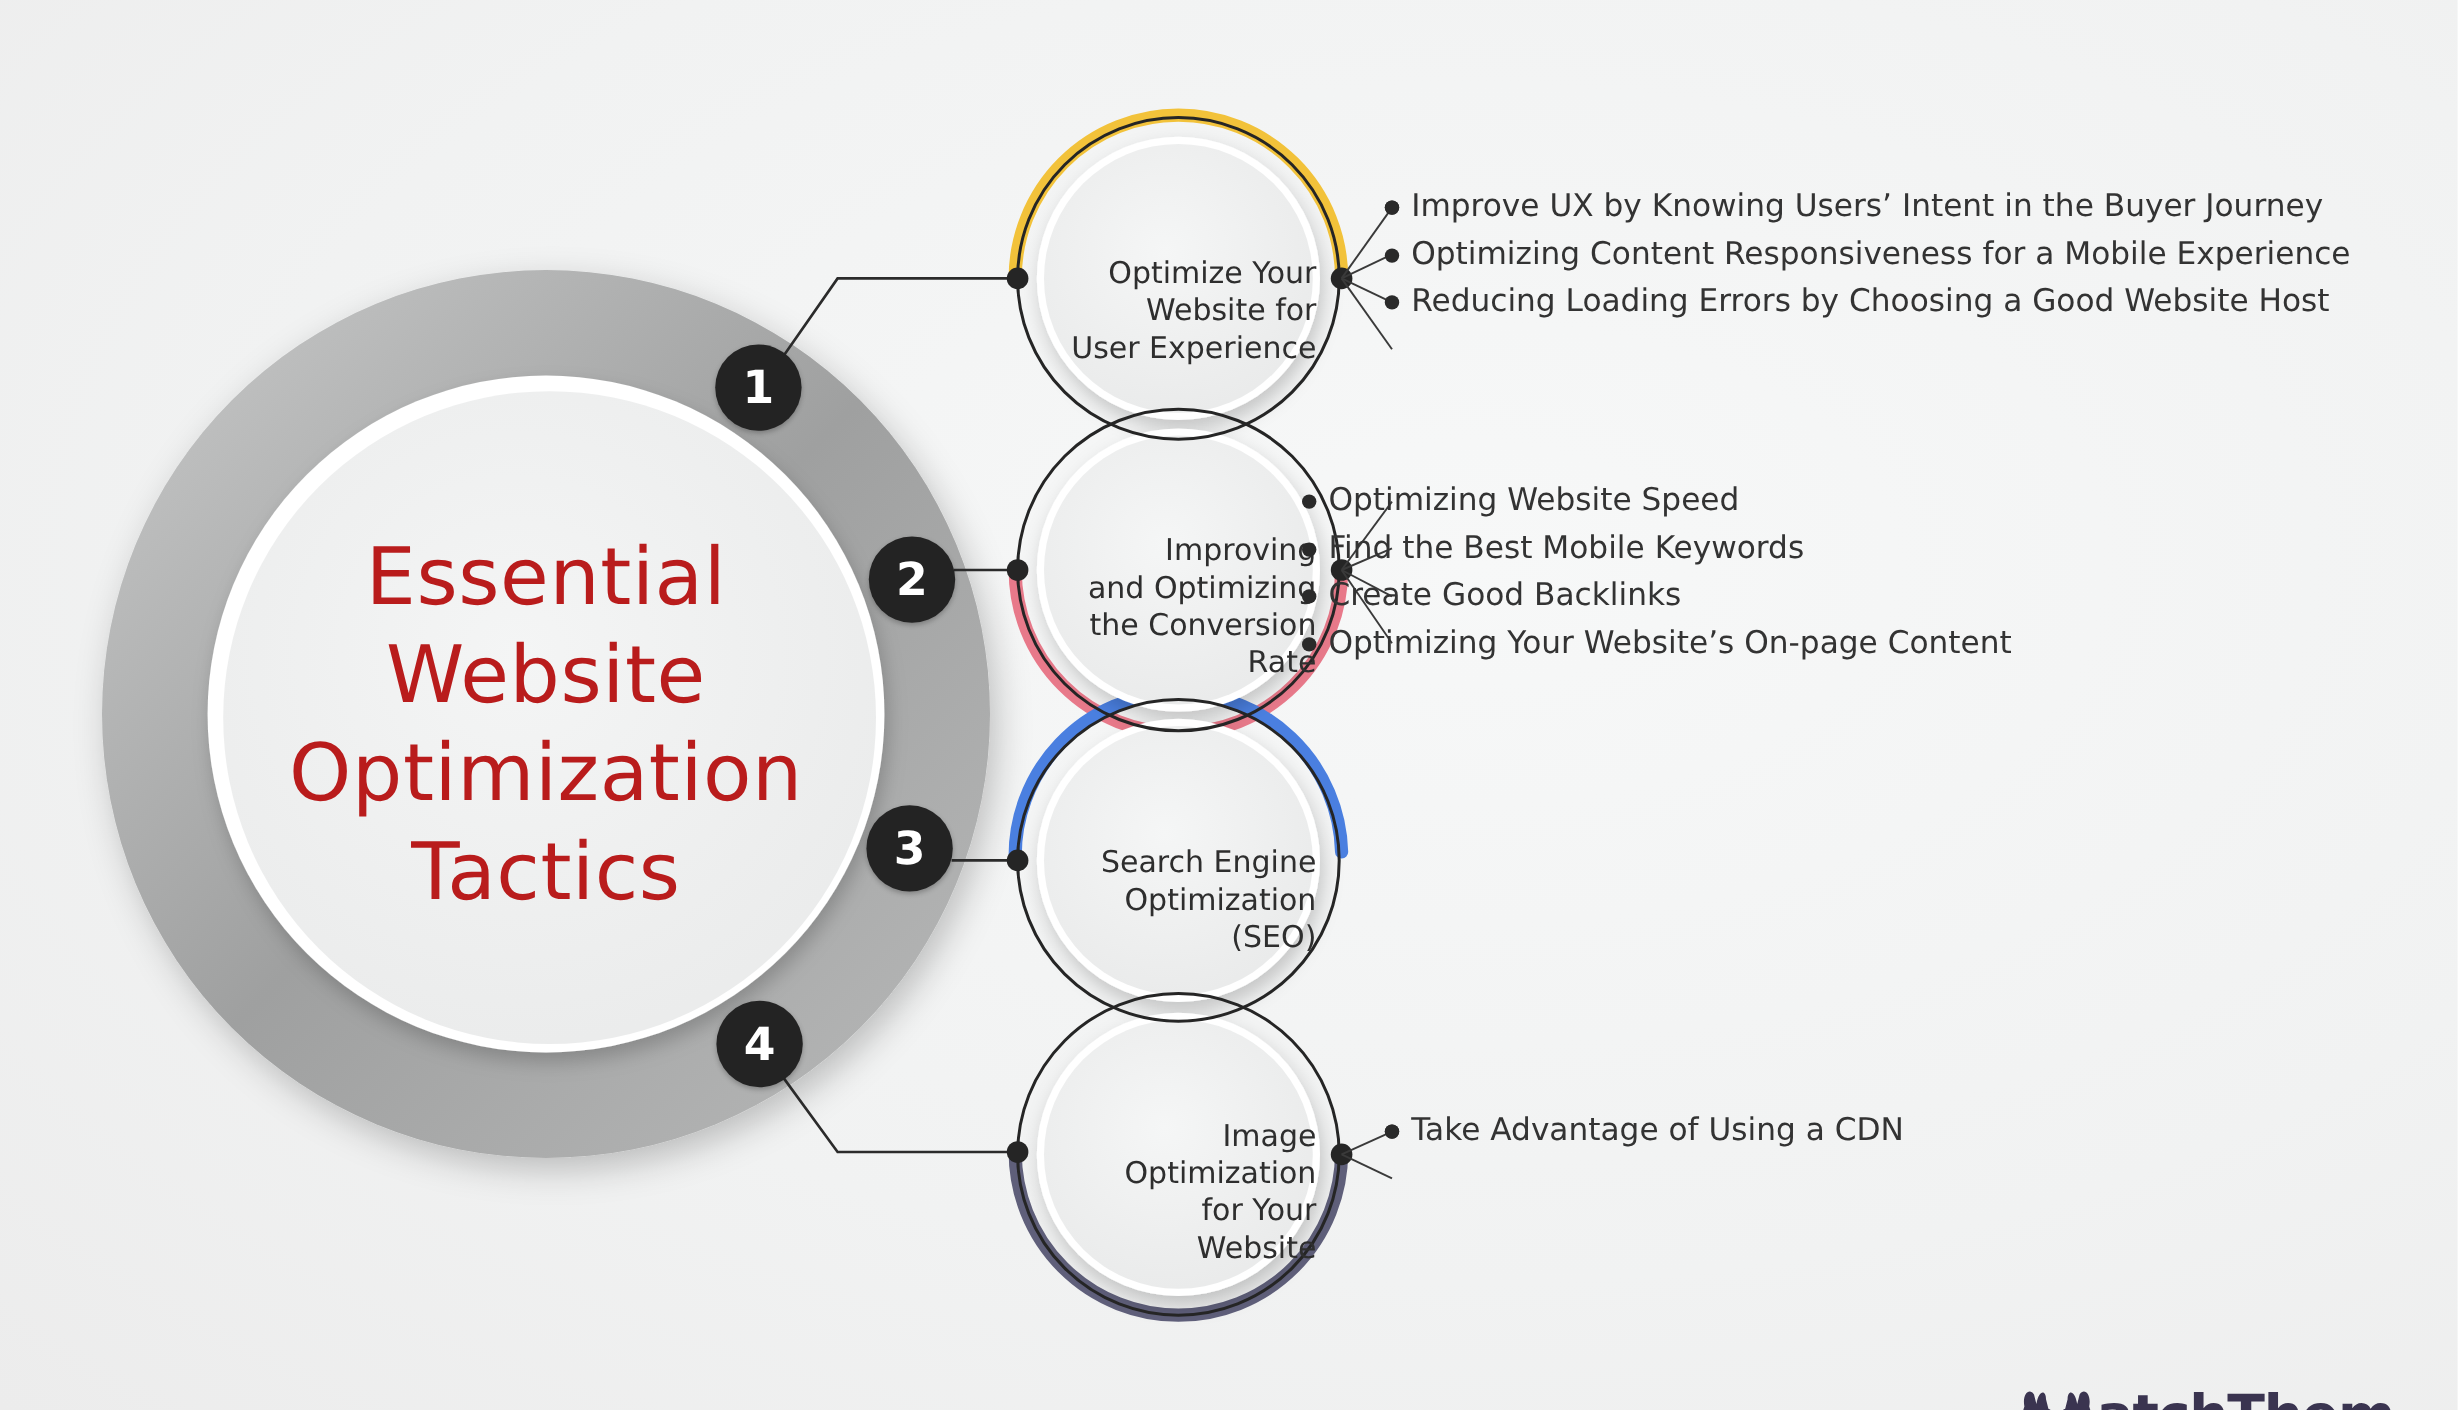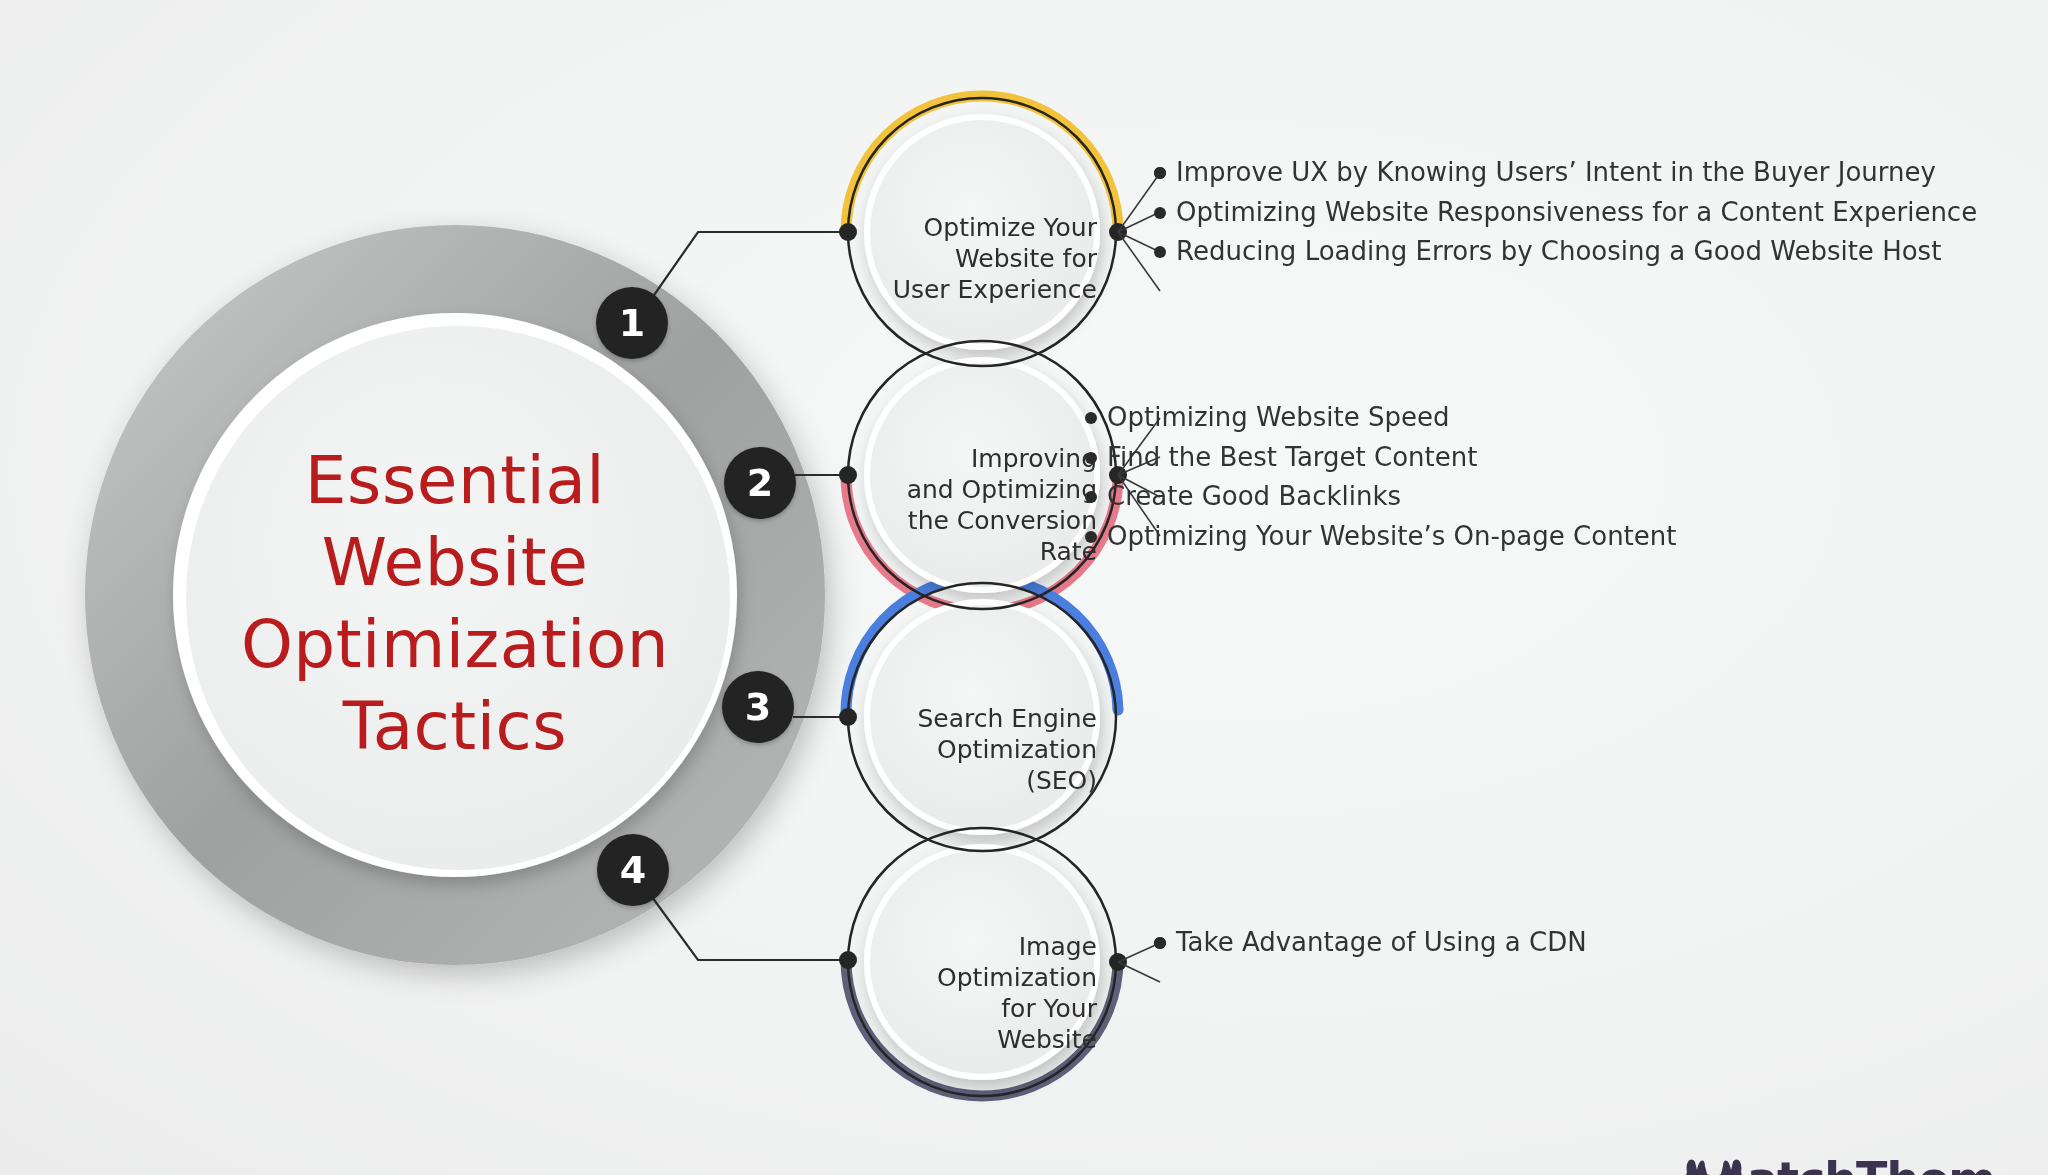--- a/index.html
+++ b/index.html
@@ -177,27 +177,27 @@
 <div class="node-label" style="left:867px; top:903px;">
   <span>Image</span>
   <span>Optimization</span>
   <span>for Your</span>
   <span>Website</span>
 </div>
 
 <ul class="bullets" style="left:1154px; top:153px;">
   <li><span class="dot"></span></li>
   <li><span class="dot"></span><span>Improve UX by Knowing Users’ Intent in the Buyer Journey</span></li>
-  <li><span class="dot"></span><span>Optimizing Website Responsiveness for a Content Experience</span></li>
+  <li><span class="dot"></span><span>Optimizing Content Responsiveness for a Mobile Experience</span></li>
   <li><span class="dot"></span><span>Reducing Loading Errors by Choosing a Good Website Host</span></li>
 </ul>
 
 <ul class="bullets" style="left:1085px; top:398px;">
   <li><span class="dot"></span><span>Optimizing Website Speed</span></li>
-  <li><span class="dot"></span><span>Find the Best Target Content</span></li>
+  <li><span class="dot"></span><span>Find the Best Mobile Keywords</span></li>
   <li><span class="dot"></span><span>Create Good Backlinks</span></li>
   <li><span class="dot"></span><span>Optimizing Your Website’s On-page Content</span></li>
 </ul>
 
 <ul class="bullets" style="left:1154px; top:923px;">
   <li><span class="dot"></span></li>
   <li><span class="dot"></span><span>Take Advantage of Using a CDN</span></li>
 </ul>
 
 <div class="logo">

